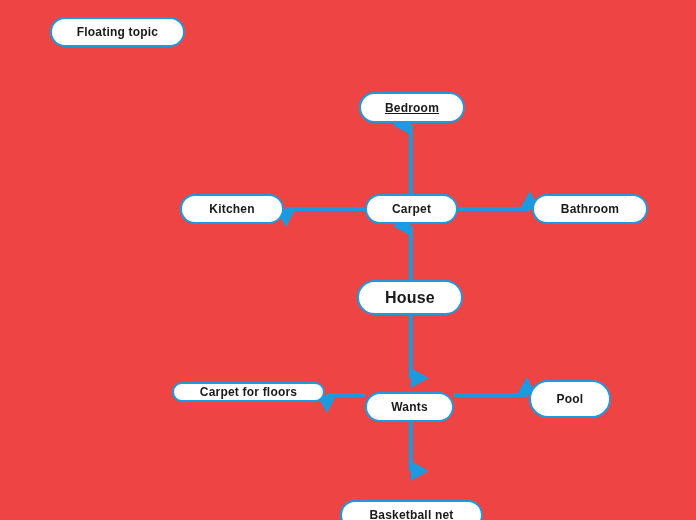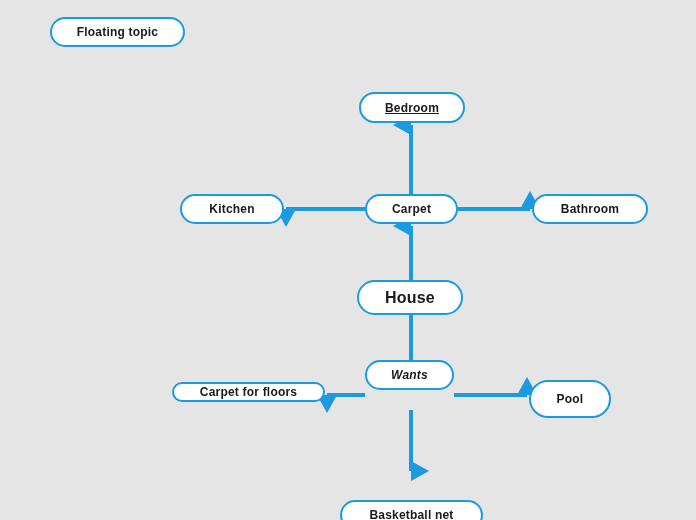--- a/index.html
+++ b/index.html
@@ -8,21 +8,21 @@
     padding: 0;
     background: #ffffff;
   }
   body {
     font-family: "Liberation Sans", sans-serif;
   }
   #canvas {
     position: relative;
     width: 696px;
     height: 520px;
-    background: #e5e5e5;
+    background: #ef4444;
     overflow: hidden;
   }
   #edge-layer {
     position: absolute;
     left: 0;
     top: 0;
     width: 696px;
     height: 520px;
     pointer-events: none;
   }
@@ -89,21 +89,21 @@
       </div>
       <div class="node" style="left: 532px; top: 194px; width: 116px; height: 30px; border-color: rgb(27, 154, 224); color: rgb(26, 26, 26); text-align: center;">
         <span class="node-label">Bathroom</span>
       </div>
       <div class="node root" style="left: 357px; top: 280px; width: 106px; height: 35px; border-color: rgb(27, 154, 224); color: rgb(26, 26, 26);">
         <span class="node-label">House</span>
       </div>
       <div class="node" style="left: 172px; top: 382px; width: 153px; height: 20px; border-color: rgb(27, 154, 224); color: rgb(26, 26, 26);">
         <span class="node-label">Carpet for floors</span>
       </div>
-      <div class="node" style="left: 365px; top: 360px; width: 89px; height: 30px; border-color: rgb(27, 154, 224); color: rgb(26, 26, 26); font-style: italic;">
+      <div class="node" style="left: 365px; top: 392px; width: 89px; height: 30px; border-color: rgb(27, 154, 224); color: rgb(26, 26, 26);">
         <span class="node-label">Wants</span>
       </div>
       <div class="node" style="left: 529px; top: 380px; width: 82px; height: 38px; border-color: rgb(27, 154, 224); color: rgb(26, 26, 26);">
         <span class="node-label">Pool</span>
       </div>
       <div class="node" style="left: 340px; top: 500px; width: 143px; height: 30px; border-color: rgb(27, 154, 224); color: rgb(26, 26, 26); justify-content: center;">
         <span class="node-label">Basketball net</span>
       </div>
     </div>
 

